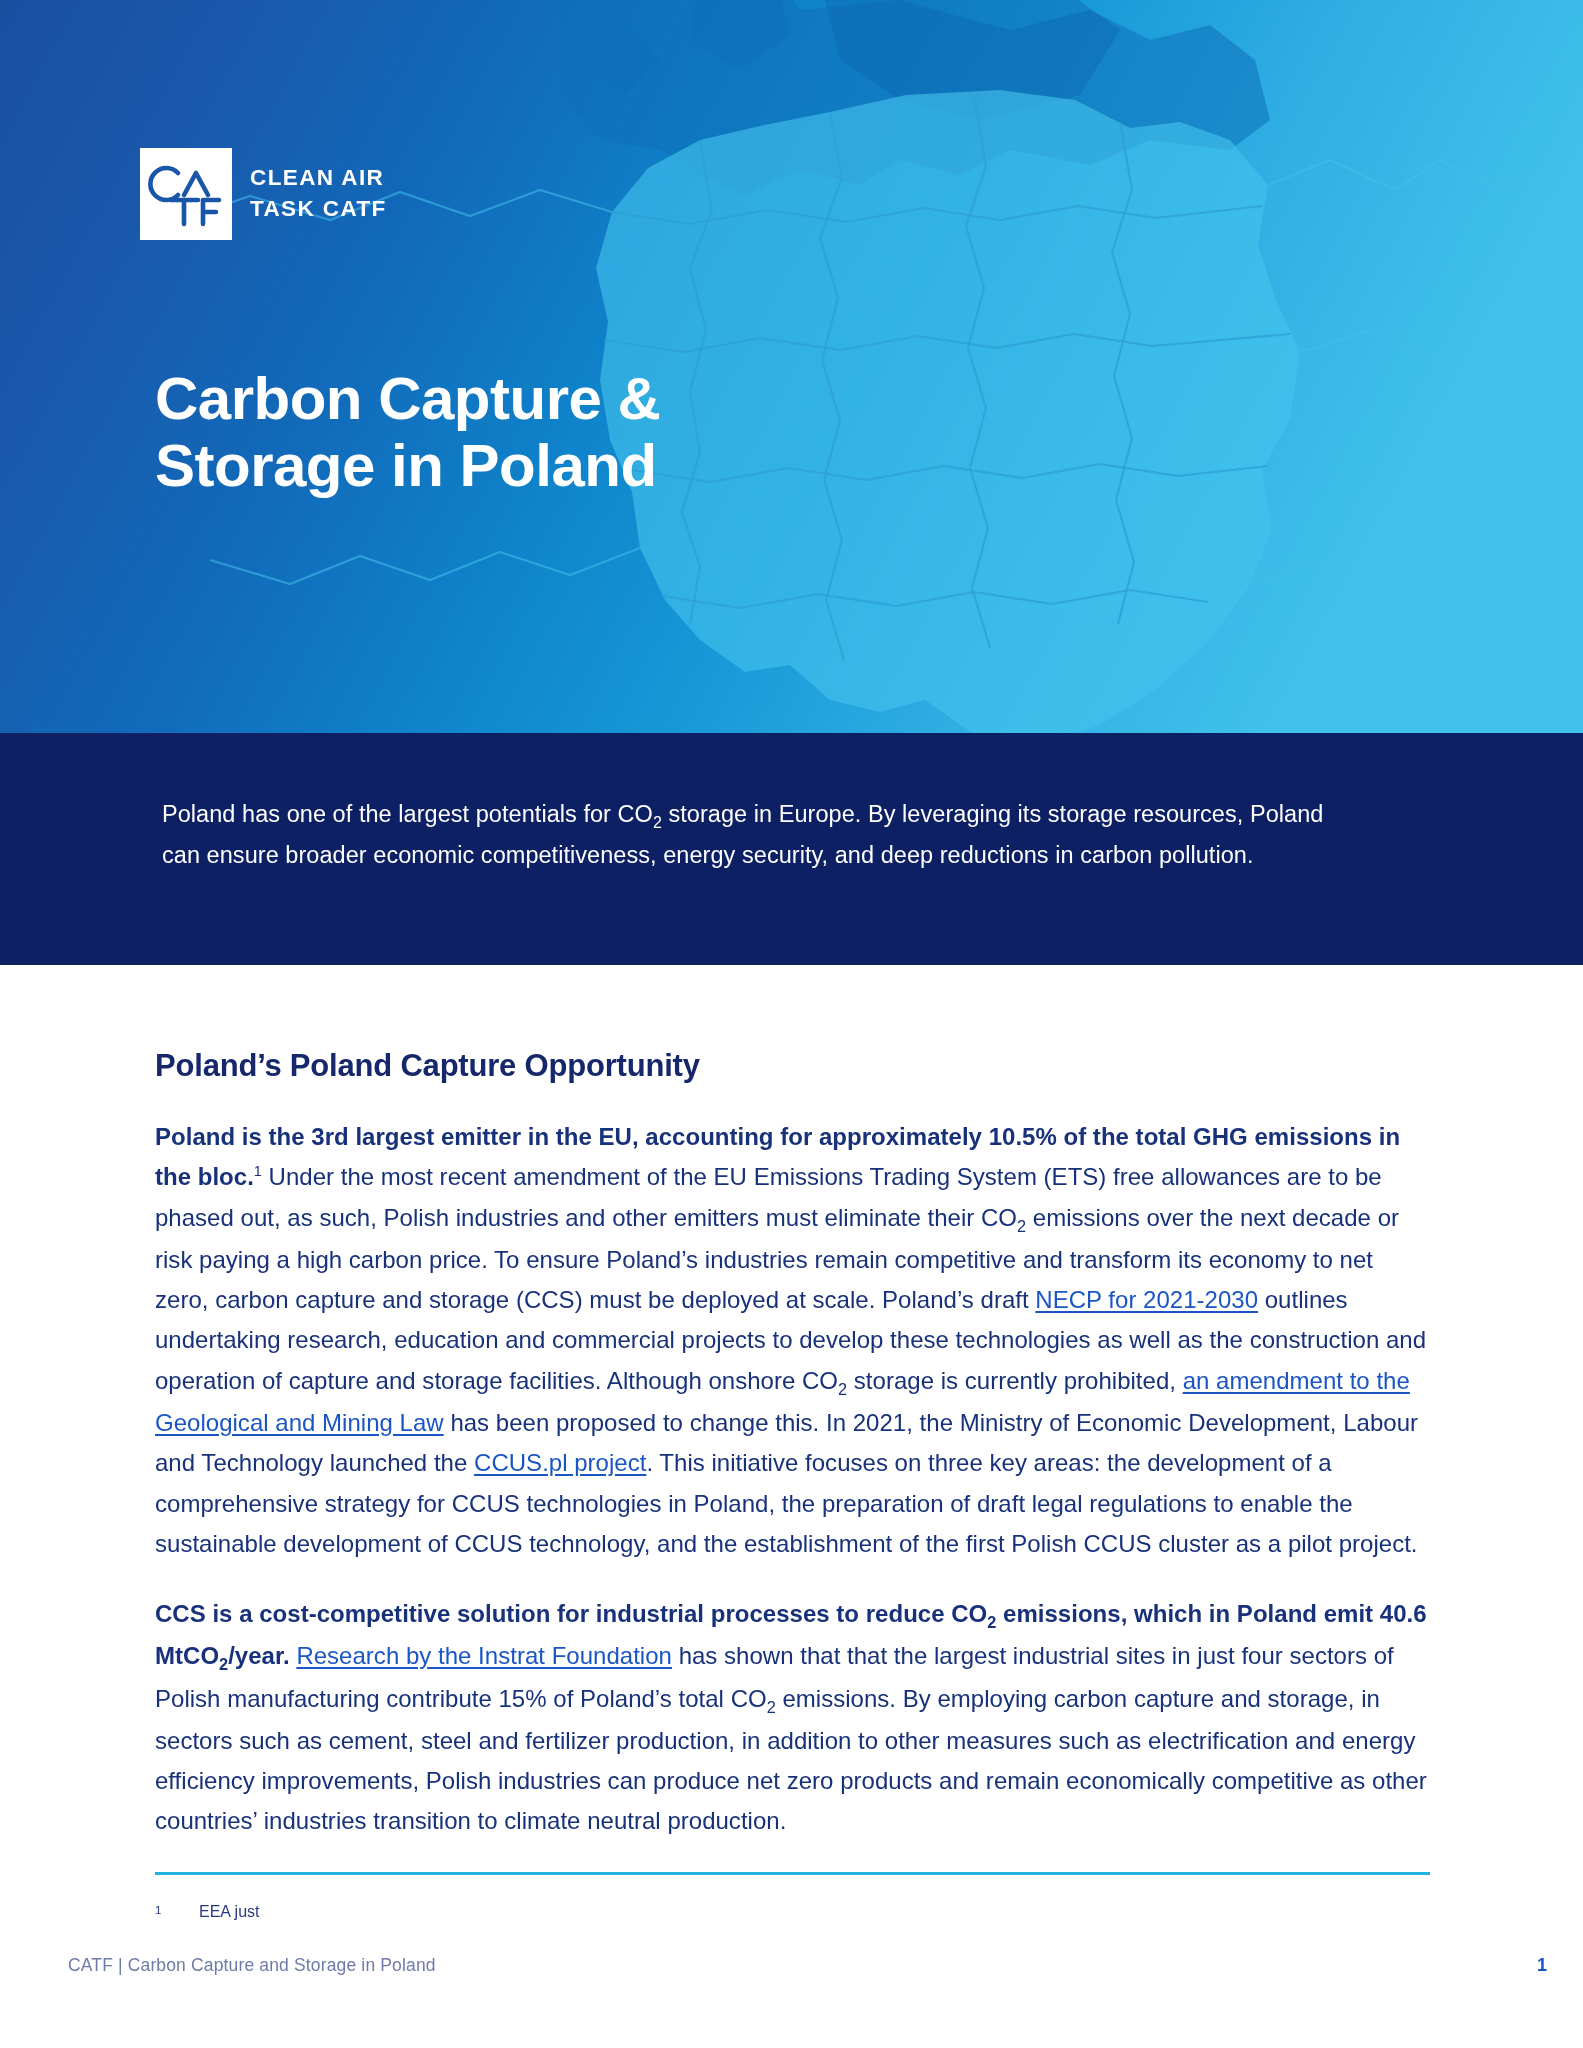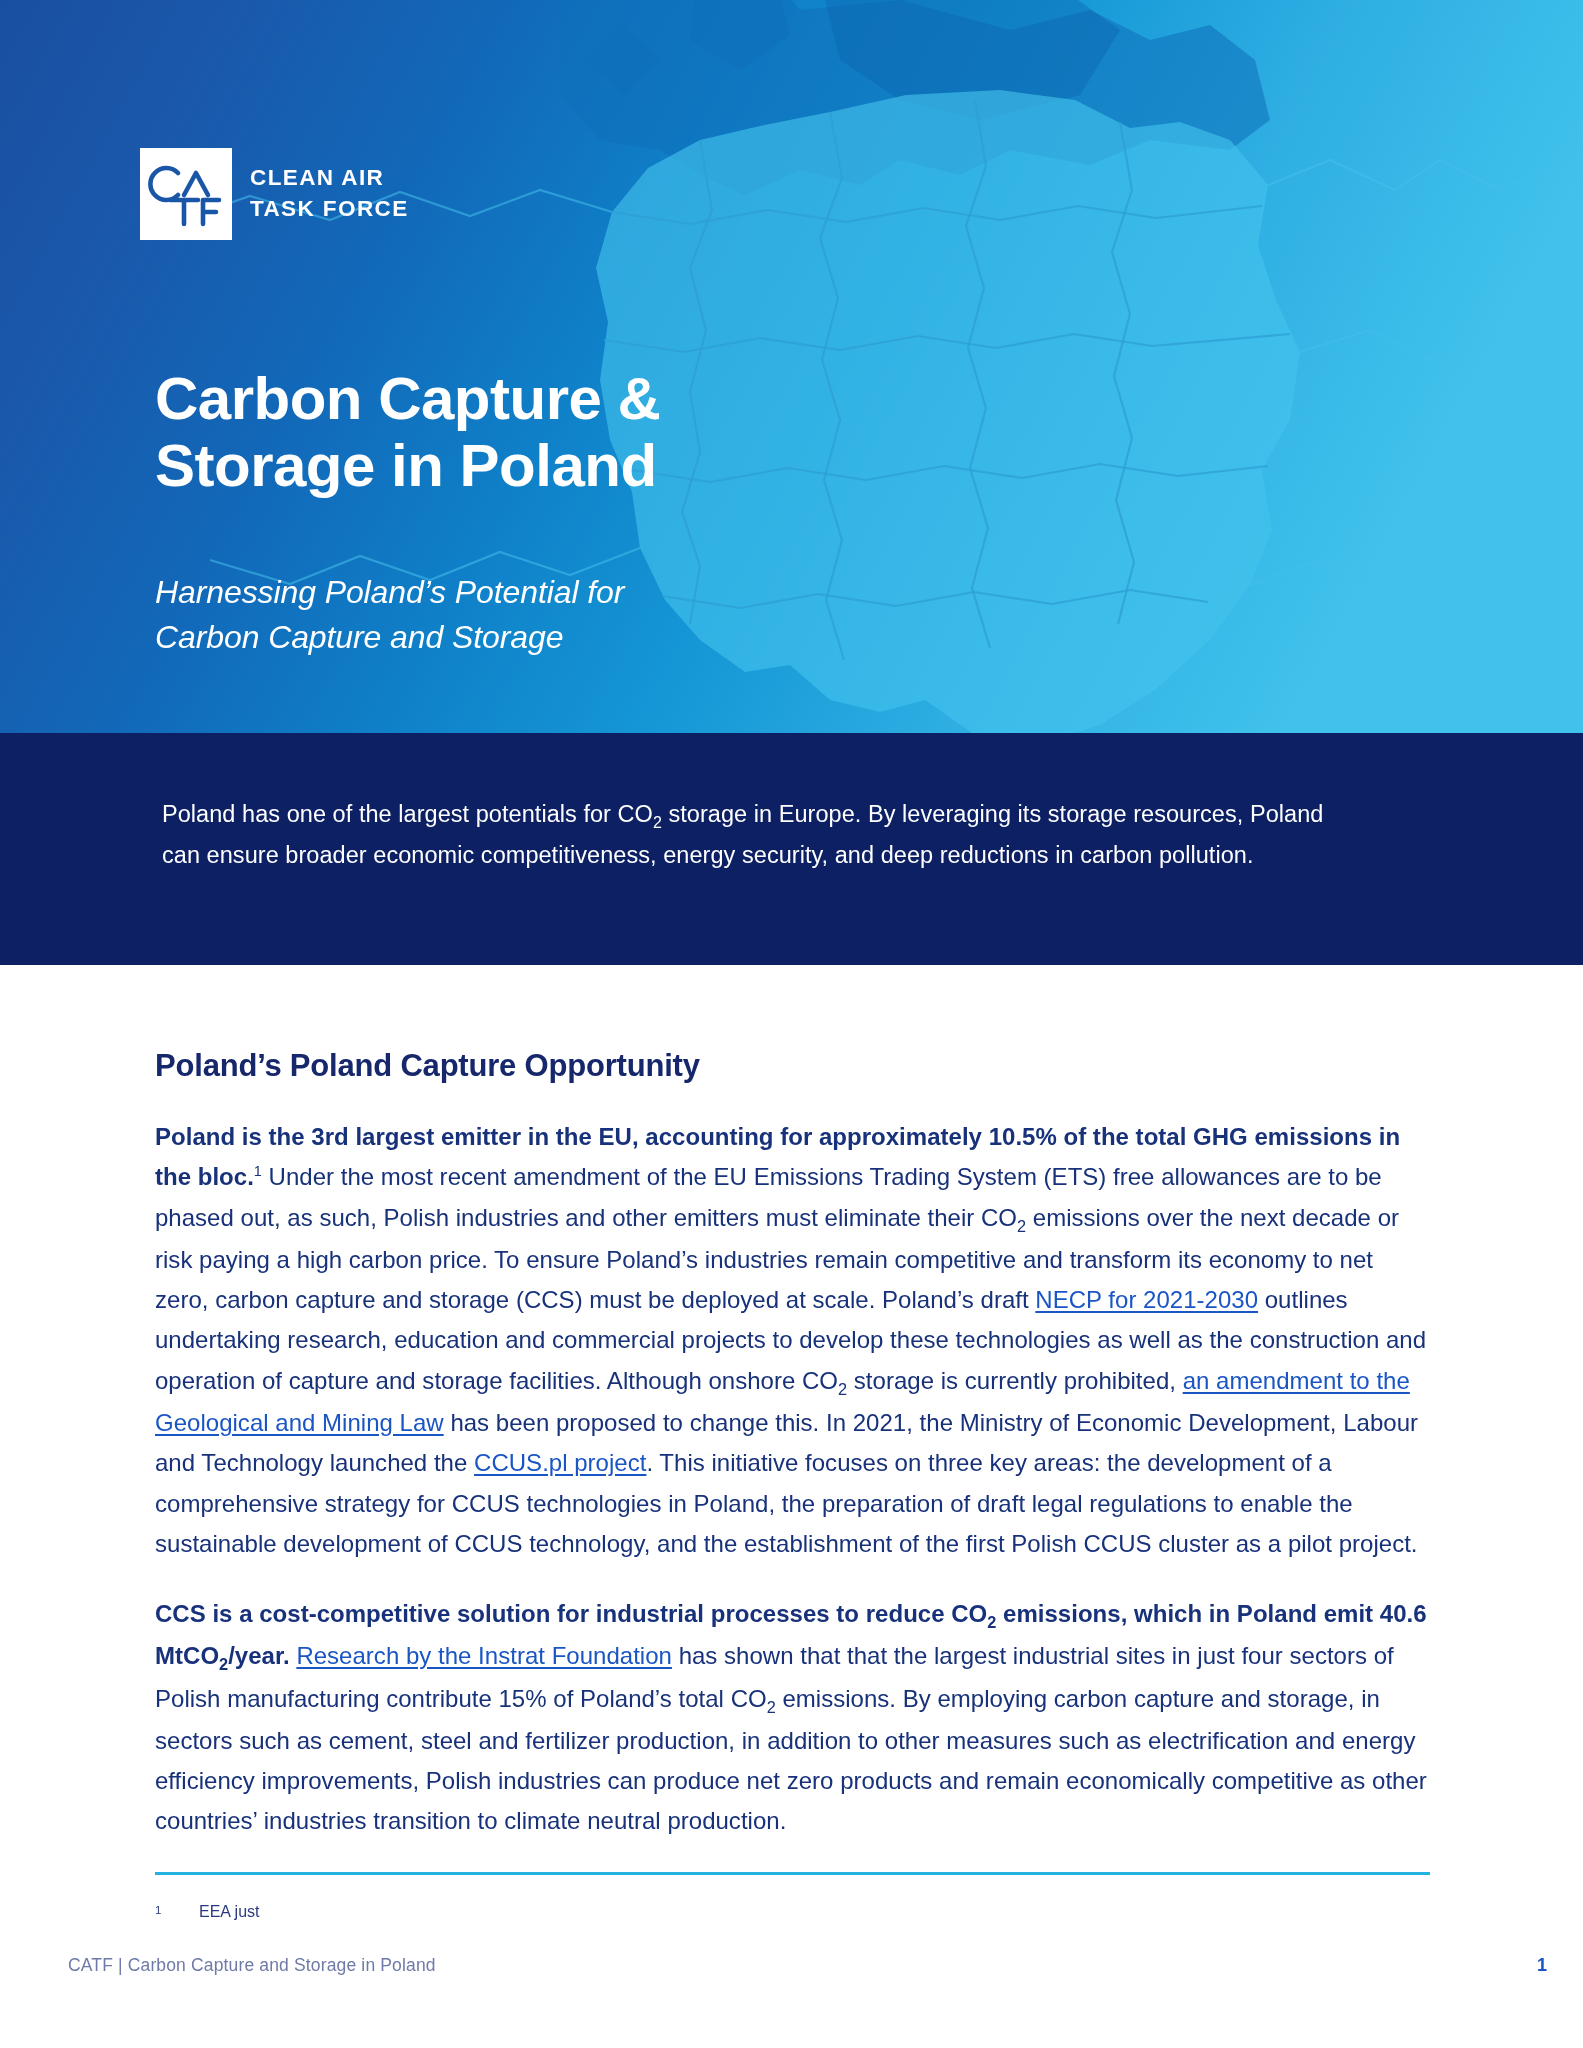--- a/index.html
+++ b/index.html
@@ -257,33 +257,29 @@
         <path d="M38 25 a16 16 0 1 0 0 22" fill="none" stroke="#1a56a8" stroke-width="4.6" stroke-linecap="round"></path>
 
         <path d="M44 47 L56 25 L68 47" fill="none" stroke="#1a56a8" stroke-width="4.6" stroke-linejoin="round" stroke-linecap="round"></path>
 
         <path d="M30 52 L58 52 M44 52 L44 76" fill="none" stroke="#1a56a8" stroke-width="4.6" stroke-linecap="round"></path>
 
         <path d="M63 52 L63 76 M63 52 L79 52 M63 64 L76 64" fill="none" stroke="#1a56a8" stroke-width="4.6" stroke-linecap="round"></path>
       </svg>
       <div class="logo-words">
         <div>CLEAN AIR</div>
-        <div>TASK FORCE</div>
+        <div>TASK CATF</div>
       </div>
     </div>
 
     <h1 class="hero-title">
       <span>Carbon Capture &amp;</span><br>
       <span>Storage in Poland</span>
     </h1>
 
-    <div class="hero-subtitle">
-      <span>Harnessing Poland’s Potential for</span><br>
-      <span>Carbon Capture and Storage</span>
-    </div>
   </div>
 
   <div class="band"></div>
   <p class="band-text">
     Poland has one of the largest potentials for CO<sub>2</sub> storage in Europe. By leveraging its storage resources, Poland can ensure broader economic competitiveness, energy security, and deep reductions in carbon pollution.
   </p>
 
   <div class="content">
 
     <h2 class="section-heading">Poland’s Poland Capture Opportunity</h2>

